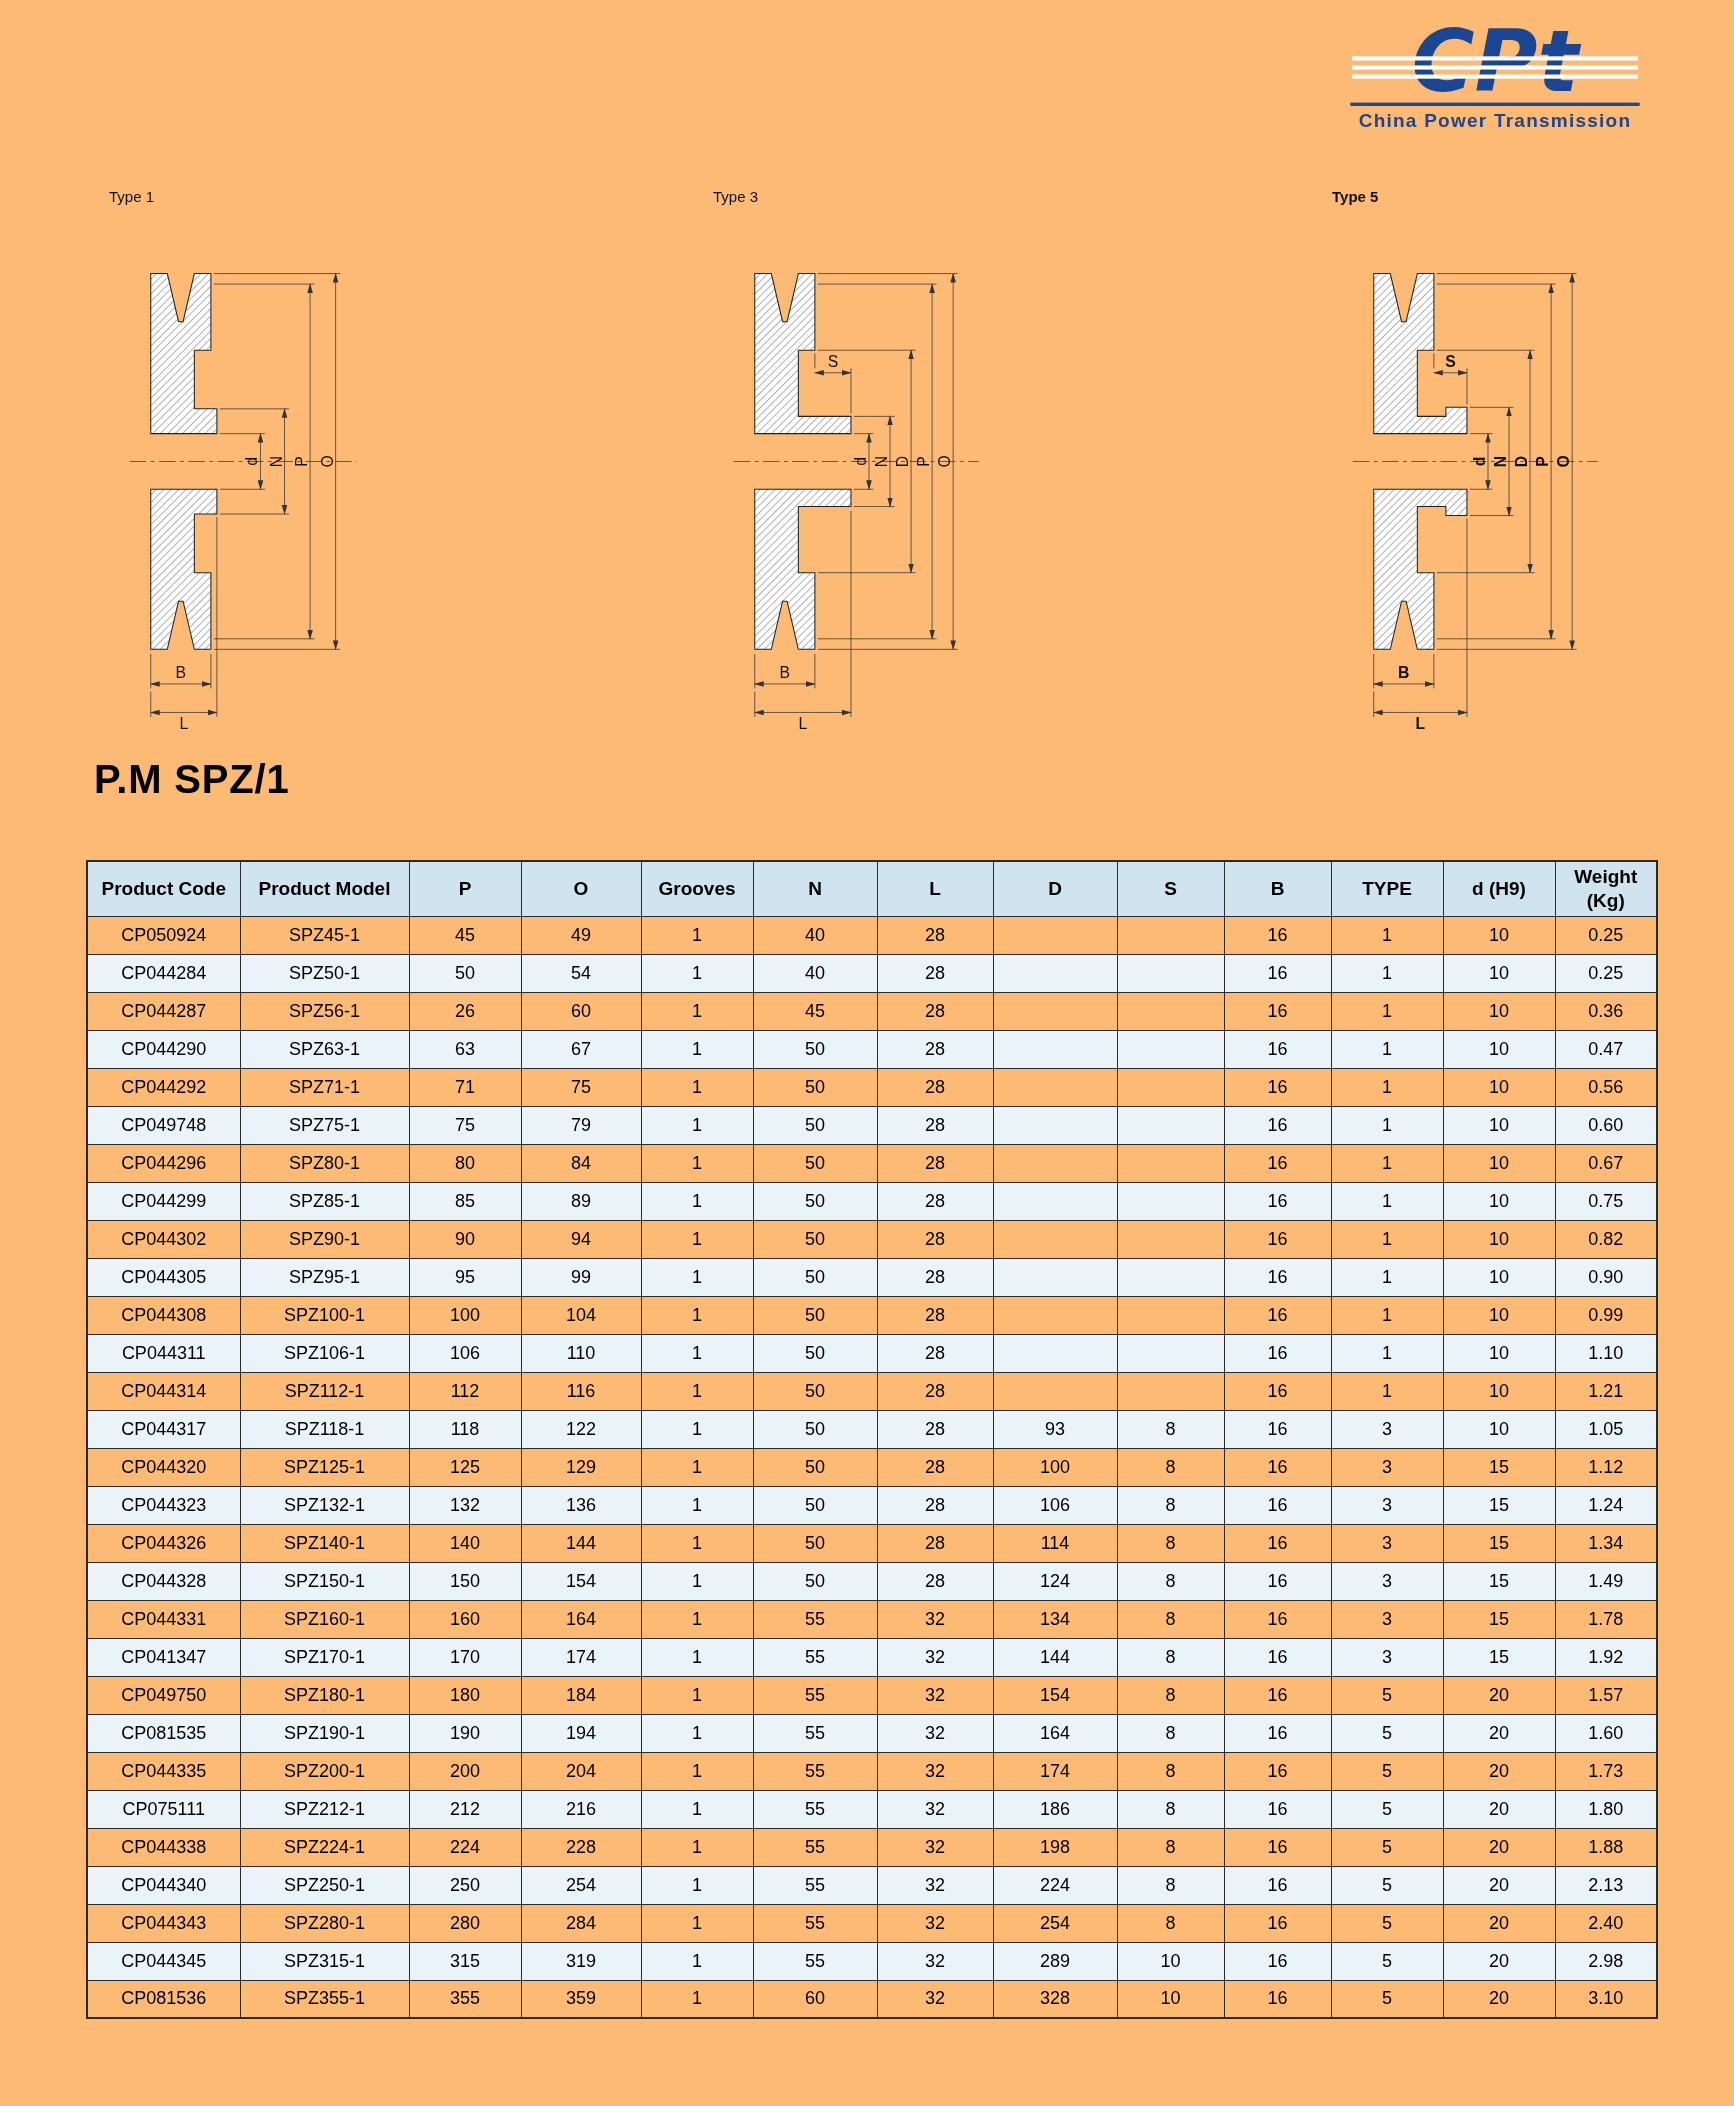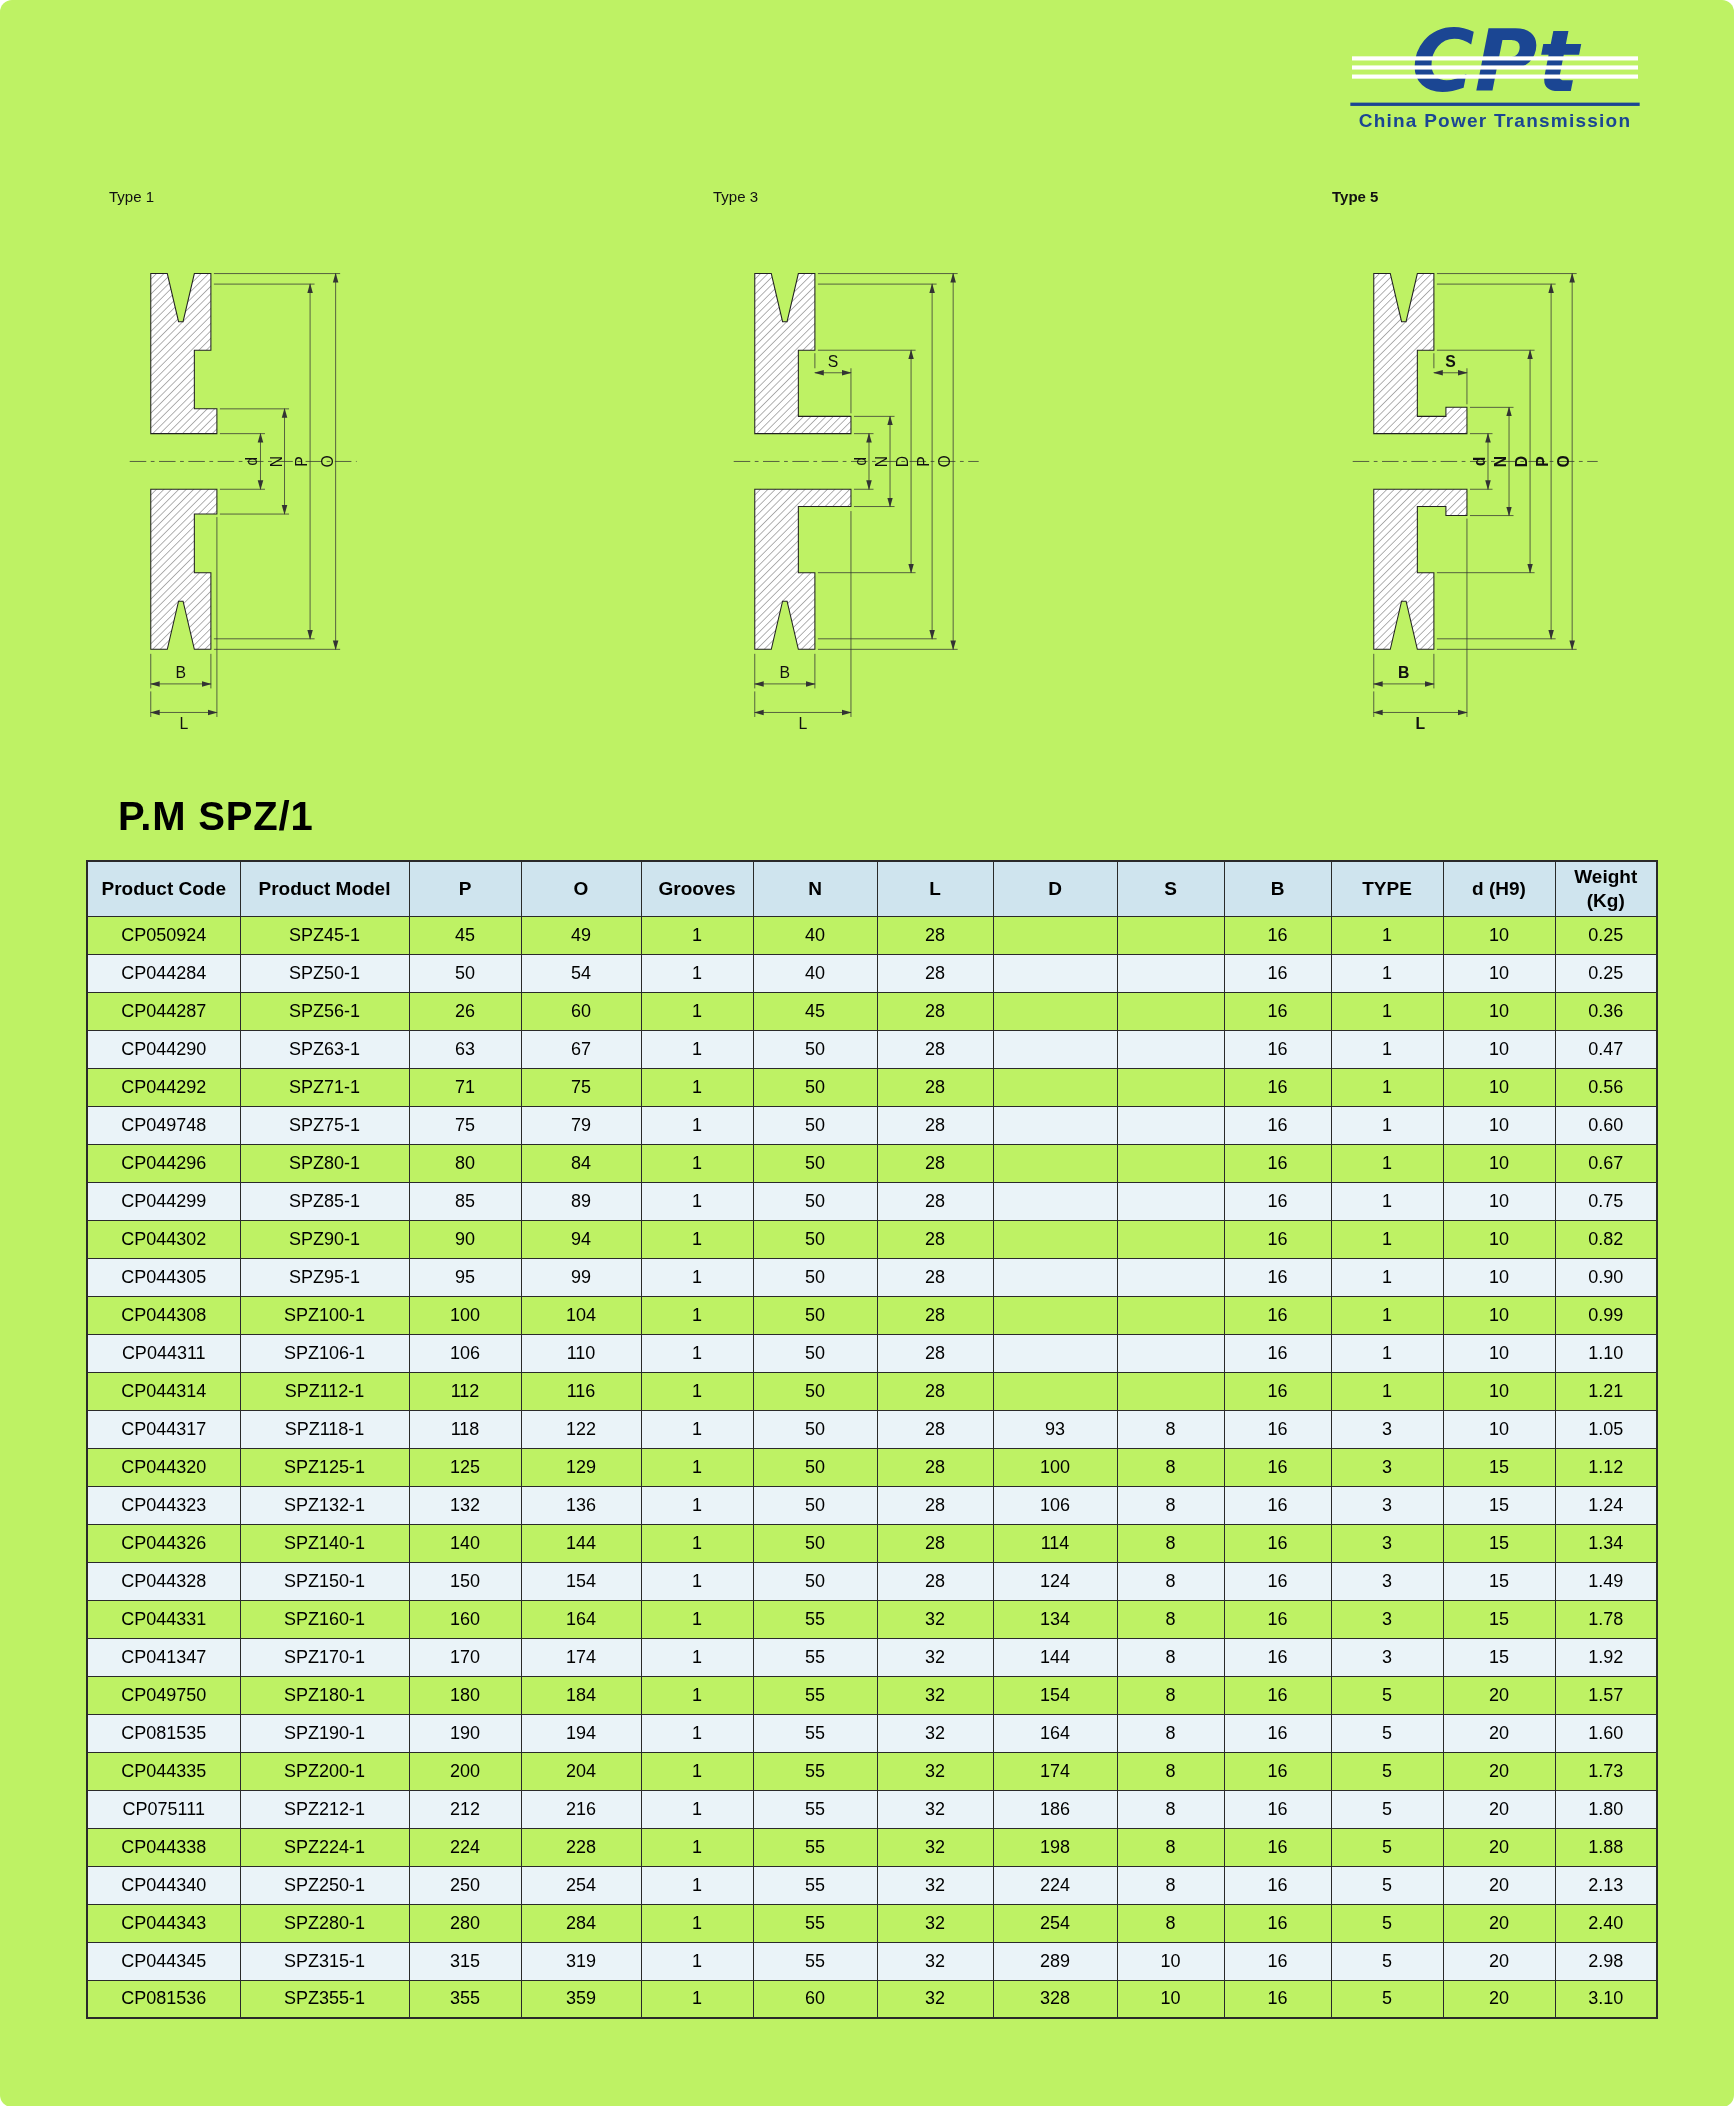--- a/index.html
+++ b/index.html
@@ -3,31 +3,31 @@
 <meta charset="utf-8">
 <style>
   * { margin:0; padding:0; box-sizing:border-box; }
   html,body { background:#ffffff; }
   body {
     width:1734px; height:2107px;
     position:relative;
     font-family:"Liberation Sans", sans-serif;
     color:#000;
   }
-  .page { position:absolute; inset:0; background:#bef264; overflow:hidden;border-radius:12px; }
+  .page { position:absolute; inset:0; background:#fdba74; overflow:hidden; }
 
   .logo { position:absolute; left:1337px; top:15px; width:316px; }
 
   .drawing { position:absolute; top:188px; width:347px; }
   .d1 { left:104px; } .d2 { left:708px; } .d3 { left:1327px;font-weight:bold; }
   .drawing .dlab { font-size:15px; color:#111; margin:0 0 31px 5px; }
 
   h1.title {
-    position:absolute; left:94px; top:794px;
-    font-size:40px; font-weight:bold; letter-spacing:0.8px; color:#000;margin-left:24px;
+    position:absolute; left:94px; top:757px;
+    font-size:40px; font-weight:bold; letter-spacing:0.8px; color:#000;
   }
 
   table.spec {
     position:absolute; left:86px; top:860px; width:1569px;
     border-collapse:collapse; table-layout:fixed;
     font-size:18px; border:2.1px solid #2a2a2a;
   }
   th, td { border:1.2px solid #2a2a2a; text-align:center; vertical-align:middle; }
   th { background:#cfe4ee; font-size:19px; font-weight:bold; height:55px; line-height:1.25; padding:1.7px; }
   td { height:38px; padding:0 3.3px; }

